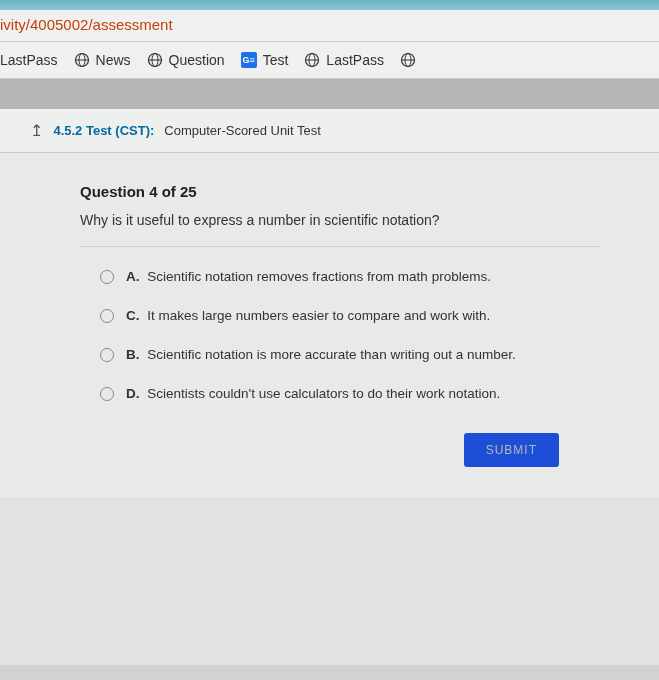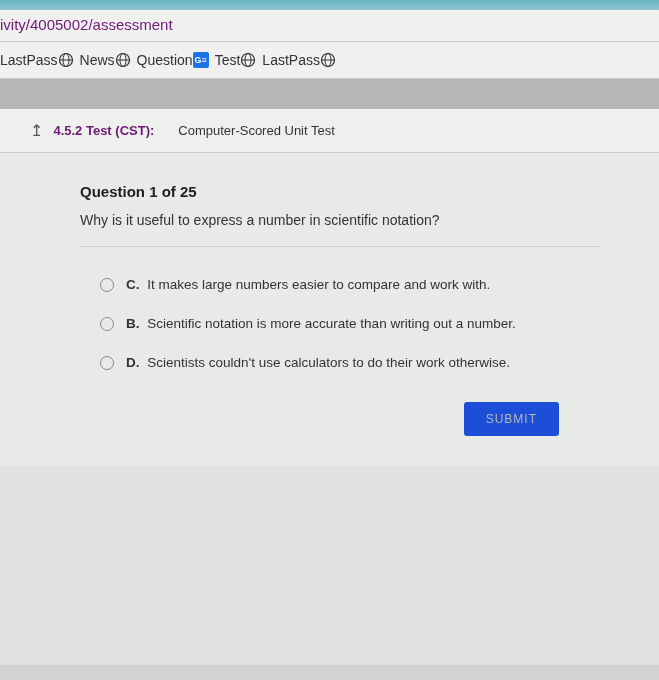--- a/index.html
+++ b/index.html
@@ -11,28 +11,29 @@
       overflow: hidden;
     }
     .top-bar {
       height: 10px;
       background: linear-gradient(to bottom, #6bb5c4, #8ec4cf);
     }
     .url-bar {
       background: #f0f0f0;
       padding: 6px 10px 8px 0;
       font-size: 15px;
-      color: #701a75;
+      color: #c2410c;
       border-bottom: 1px solid #ccc;
     }
     .bookmarks {
       background: #f0f0f0;
       padding: 10px 8px 10px 0;
       display: flex;
       align-items: center;
+      gap: 16px;
       font-size: 14px;
       color: #333;
       border-bottom: 1px solid #c8c8c8;
     }
     .bookmark-item {
       display: flex;
       align-items: center;
       gap: 6px;
       cursor: pointer;
     }
@@ -70,37 +71,37 @@
       align-items: center;
       gap: 10px;
       font-size: 13px;
       border-bottom: 1px solid #c8cac7;
     }
     .back-arrow {
       font-size: 16px;
       color: #555;
       cursor: pointer;
     }
-    .test-label { font-weight: bold; color: #701a75; }
-    .test-name { color: #333; margin-left: 14px; }
+    .test-label { font-weight: bold; color: #0369a1; }
+    .test-name { color: #333; }
     .question-card {
       background: #e8eae7;
       margin: 0;
       padding: 30px 60px 30px 80px;
     }
     .question-num {
       font-weight: bold;
       font-size: 15px;
       color: #222;
       margin-bottom: 12px;
     }
     .question-text {
       font-size: 14px;
       color: #333;
-      margin-bottom: 18px;
+      margin-bottom: 10px;
       padding-bottom: 18px;
       border-bottom: 1px solid #cdcfcc;
     }
     .options {
       padding-left: 20px;
     }
     .option {
       display: flex;
       align-items: center;
       gap: 12px;
@@ -194,43 +195,50 @@
 <div class="content-area">
   <div class="spacer-band"></div>
 
   <div class="test-header">
     <span class="back-arrow">↥</span>
     <span class="test-label">4.5.2 Test (CST):</span>
     <span class="test-name">Computer-Scored Unit Test</span>
   </div>
 
   <div class="question-card">
-    <div class="question-num">Question 1 of 25</div>
+    <div class="question-num">Question 4 of 25</div>
     <div class="question-text">Why is it useful to express a number in scientific notation?</div>
 
     <div class="options">
+      <div class="option">
+        <span class="radio"></span>
+        <span>
+          <span class="opt-letter">A.</span>
+          <span>Scientific notation removes fractions from math problems.</span>
+        </span>
+      </div>
       <div class="option">
         <span class="radio"></span>
         <span>
           <span class="opt-letter">C.</span>
           <span>It makes large numbers easier to compare and work with.</span>
         </span>
       </div>
       <div class="option">
         <span class="radio"></span>
         <span>
           <span class="opt-letter">B.</span>
           <span>Scientific notation is more accurate than writing out a number.</span>
         </span>
       </div>
       <div class="option">
         <span class="radio"></span>
         <span>
           <span class="opt-letter">D.</span>
-          <span>Scientists couldn't use calculators to do their work otherwise.</span>
+          <span>Scientists couldn't use calculators to do their work notation.</span>
         </span>
       </div>
     </div>
 
     <div class="submit-area">
       <button class="submit-btn">SUBMIT</button>
     </div>
   </div>
 </div>
 

